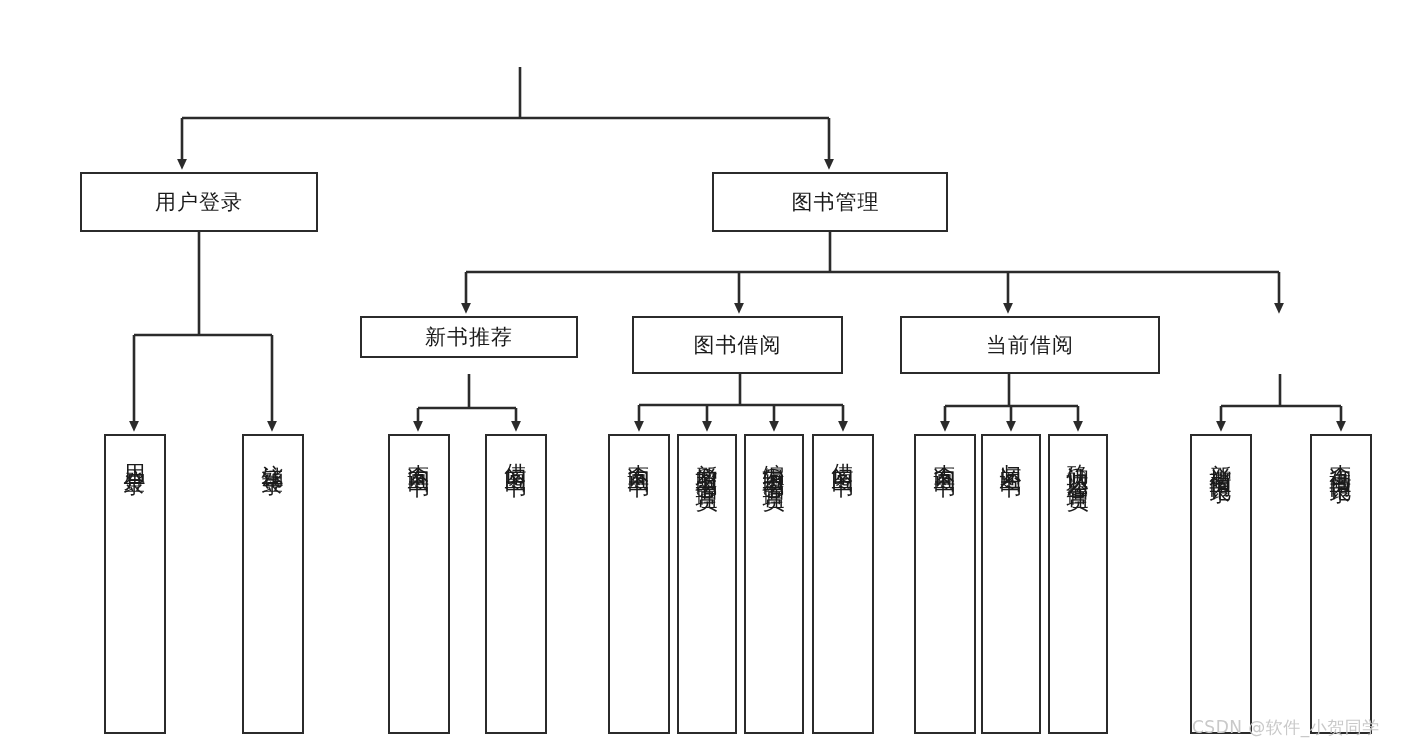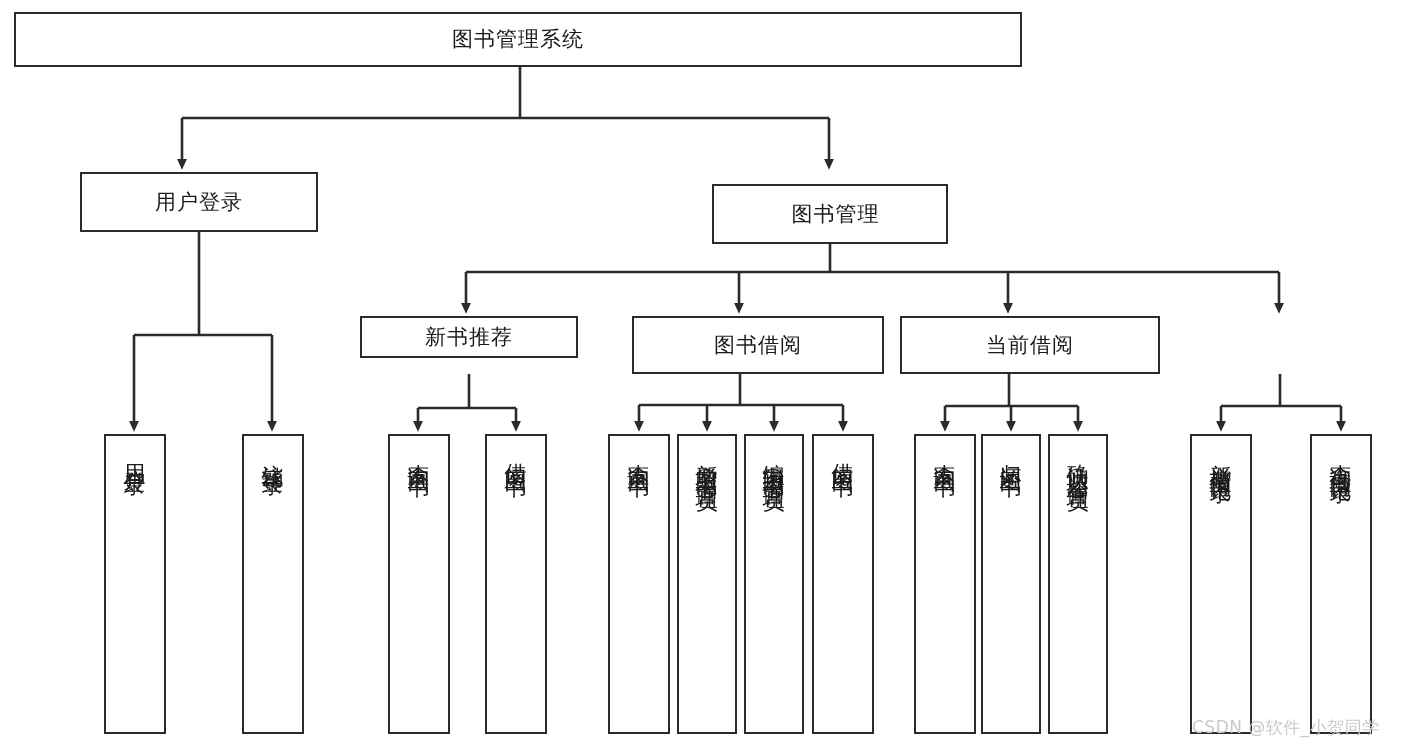--- a/index.html
+++ b/index.html
@@ -72,35 +72,32 @@
       <path d="M1011,406 L1011,422" marker-end="url(#arr)"></path>
       <path d="M1078,406 L1078,422" marker-end="url(#arr)"></path>
 
       <path d="M1280,374 L1280,406"></path>
       <path d="M1221,406 L1341,406"></path>
       <path d="M1221,406 L1221,422" marker-end="url(#arr)"></path>
       <path d="M1341,406 L1341,422" marker-end="url(#arr)"></path>
     </g>
   </svg>
 
-  <div class="node h root" style="left:14px;top:12px;width:1008px;height:55px;">
-    <span class="lbl">图书管理系统</span>
-  </div>
 
   <div class="node h" style="left:80px;top:172px;width:238px;height:60px;">
     <span class="lbl">用户登录</span>
   </div>
-  <div class="node h" style="left:712px;top:184px;width:236px;height:60px;padding-left:11px;">
+  <div class="node h" style="left:712px;top:172px;width:236px;height:60px;padding-left:11px;">
     <span class="lbl">图书管理</span>
   </div>
 
   <div class="node h" style="left:360px;top:316px;width:218px;height:42px;">
     <span class="lbl">新书推荐</span>
   </div>
-  <div class="node h" style="left:632px;top:316px;width:252px;height:58px;">
+  <div class="node h" style="left:632px;top:316px;width:211px;height:58px;">
     <span class="lbl">图书借阅</span>
   </div>
   <div class="node h" style="left:900px;top:316px;width:260px;height:58px;">
     <span class="lbl">当前借阅</span>
   </div>
 
   <div class="node v" style="left:104px;top:434px;width:62px;height:300px;">
     <span class="lbl">用户登录</span>
   </div>
   <div class="node v" style="left:242px;top:434px;width:62px;height:300px;">

